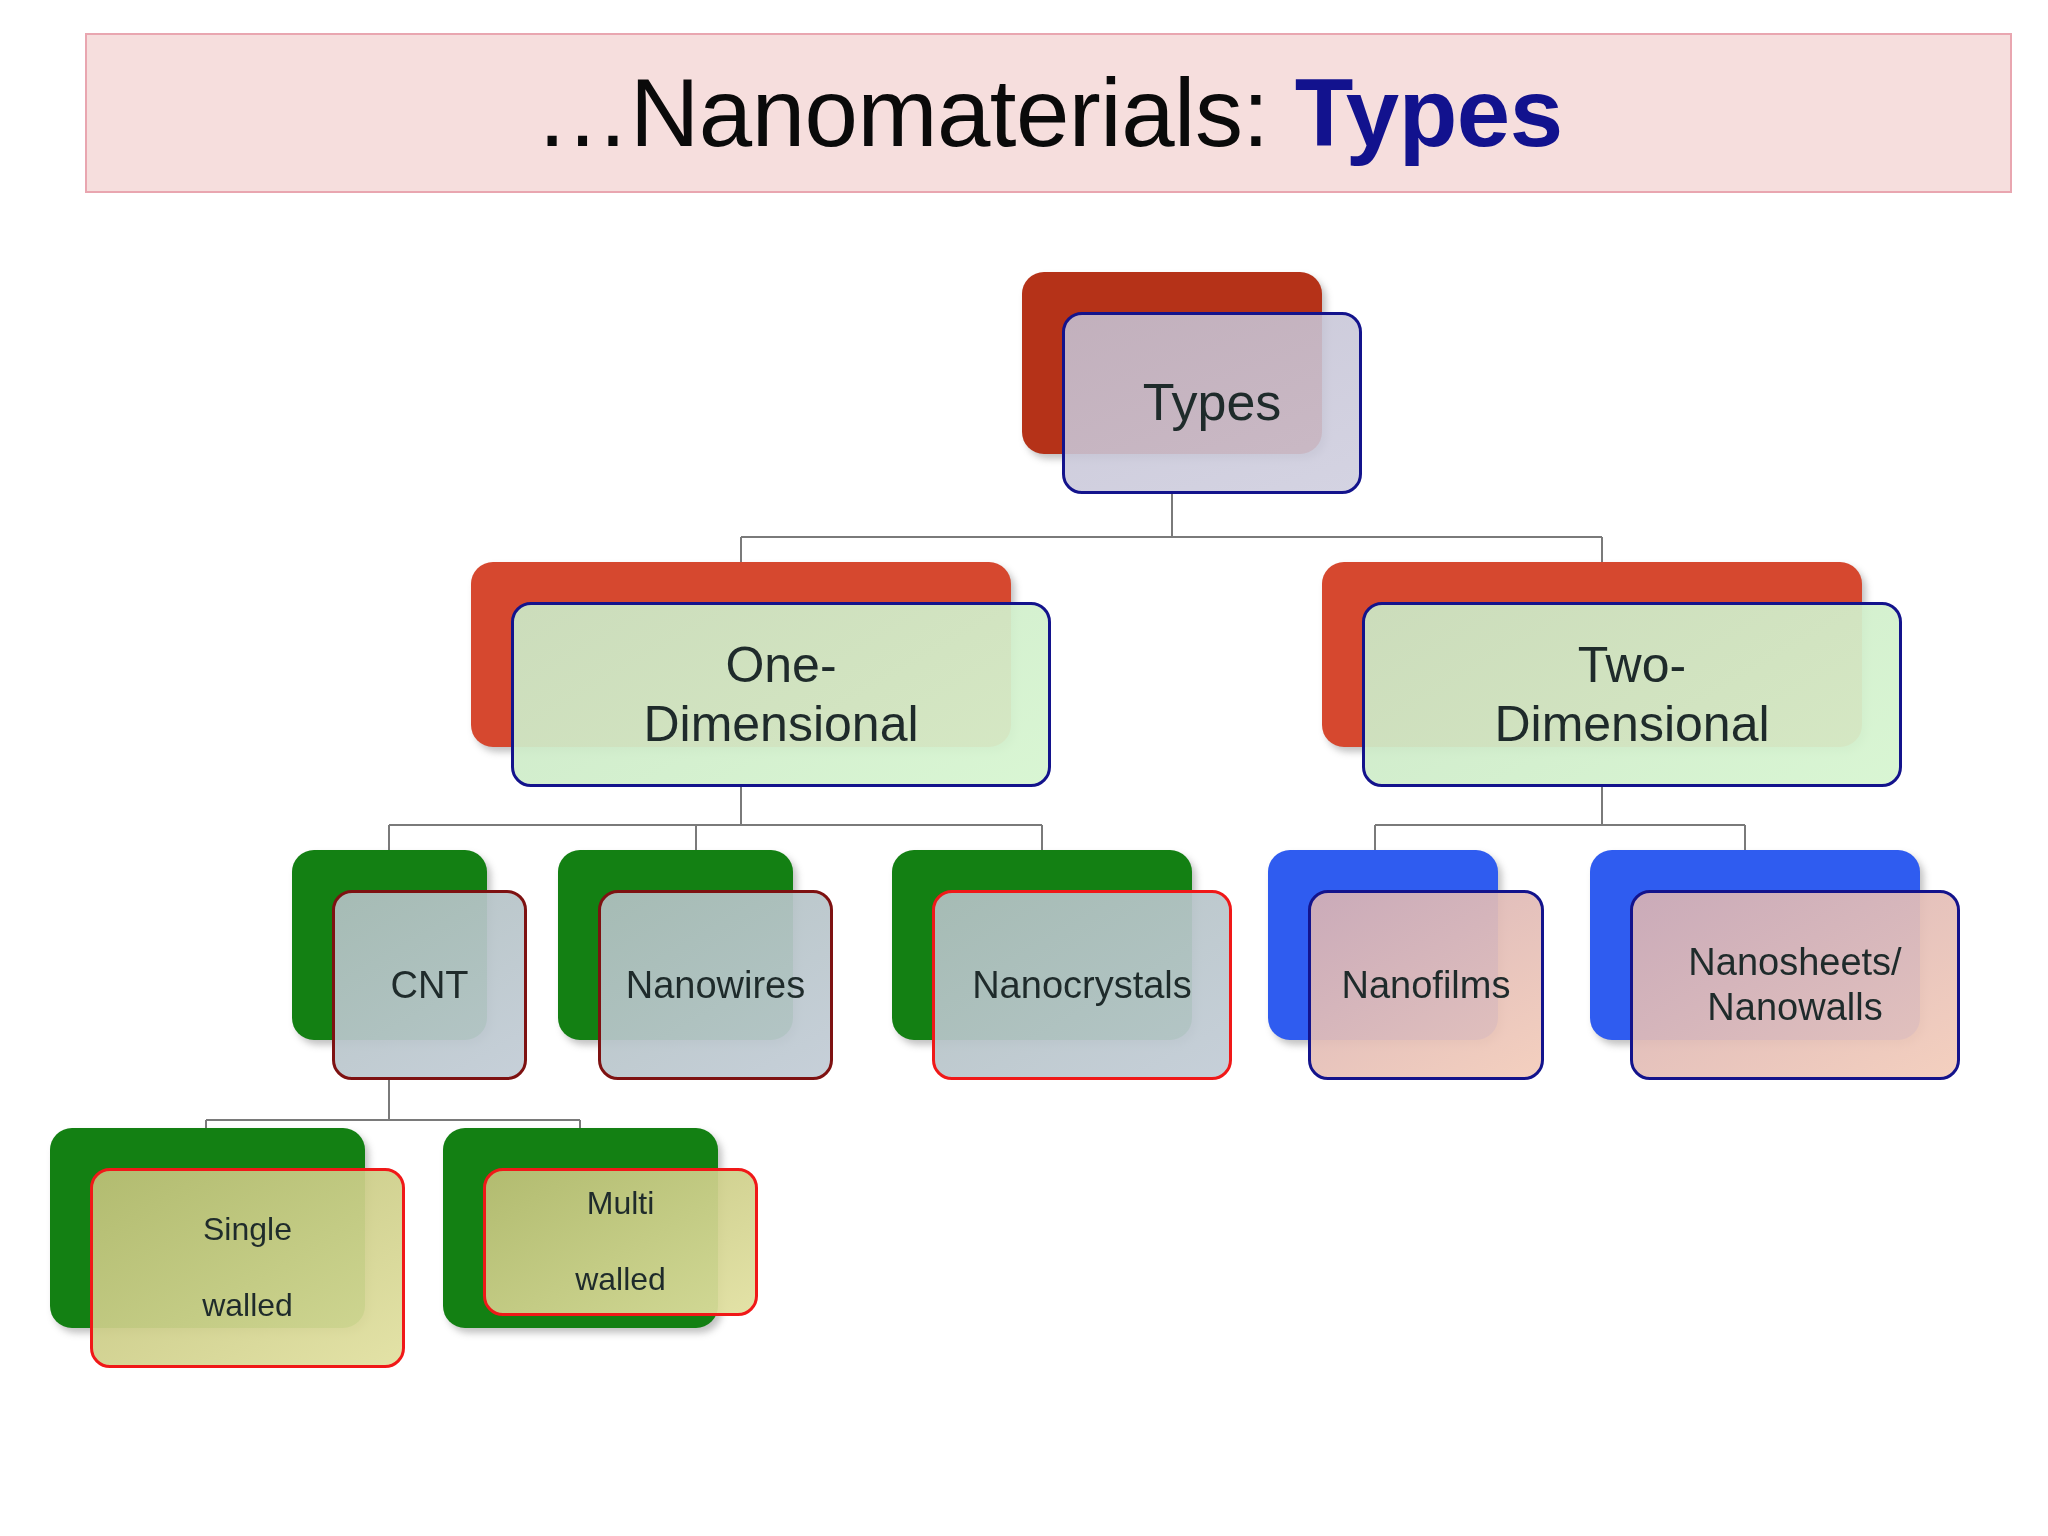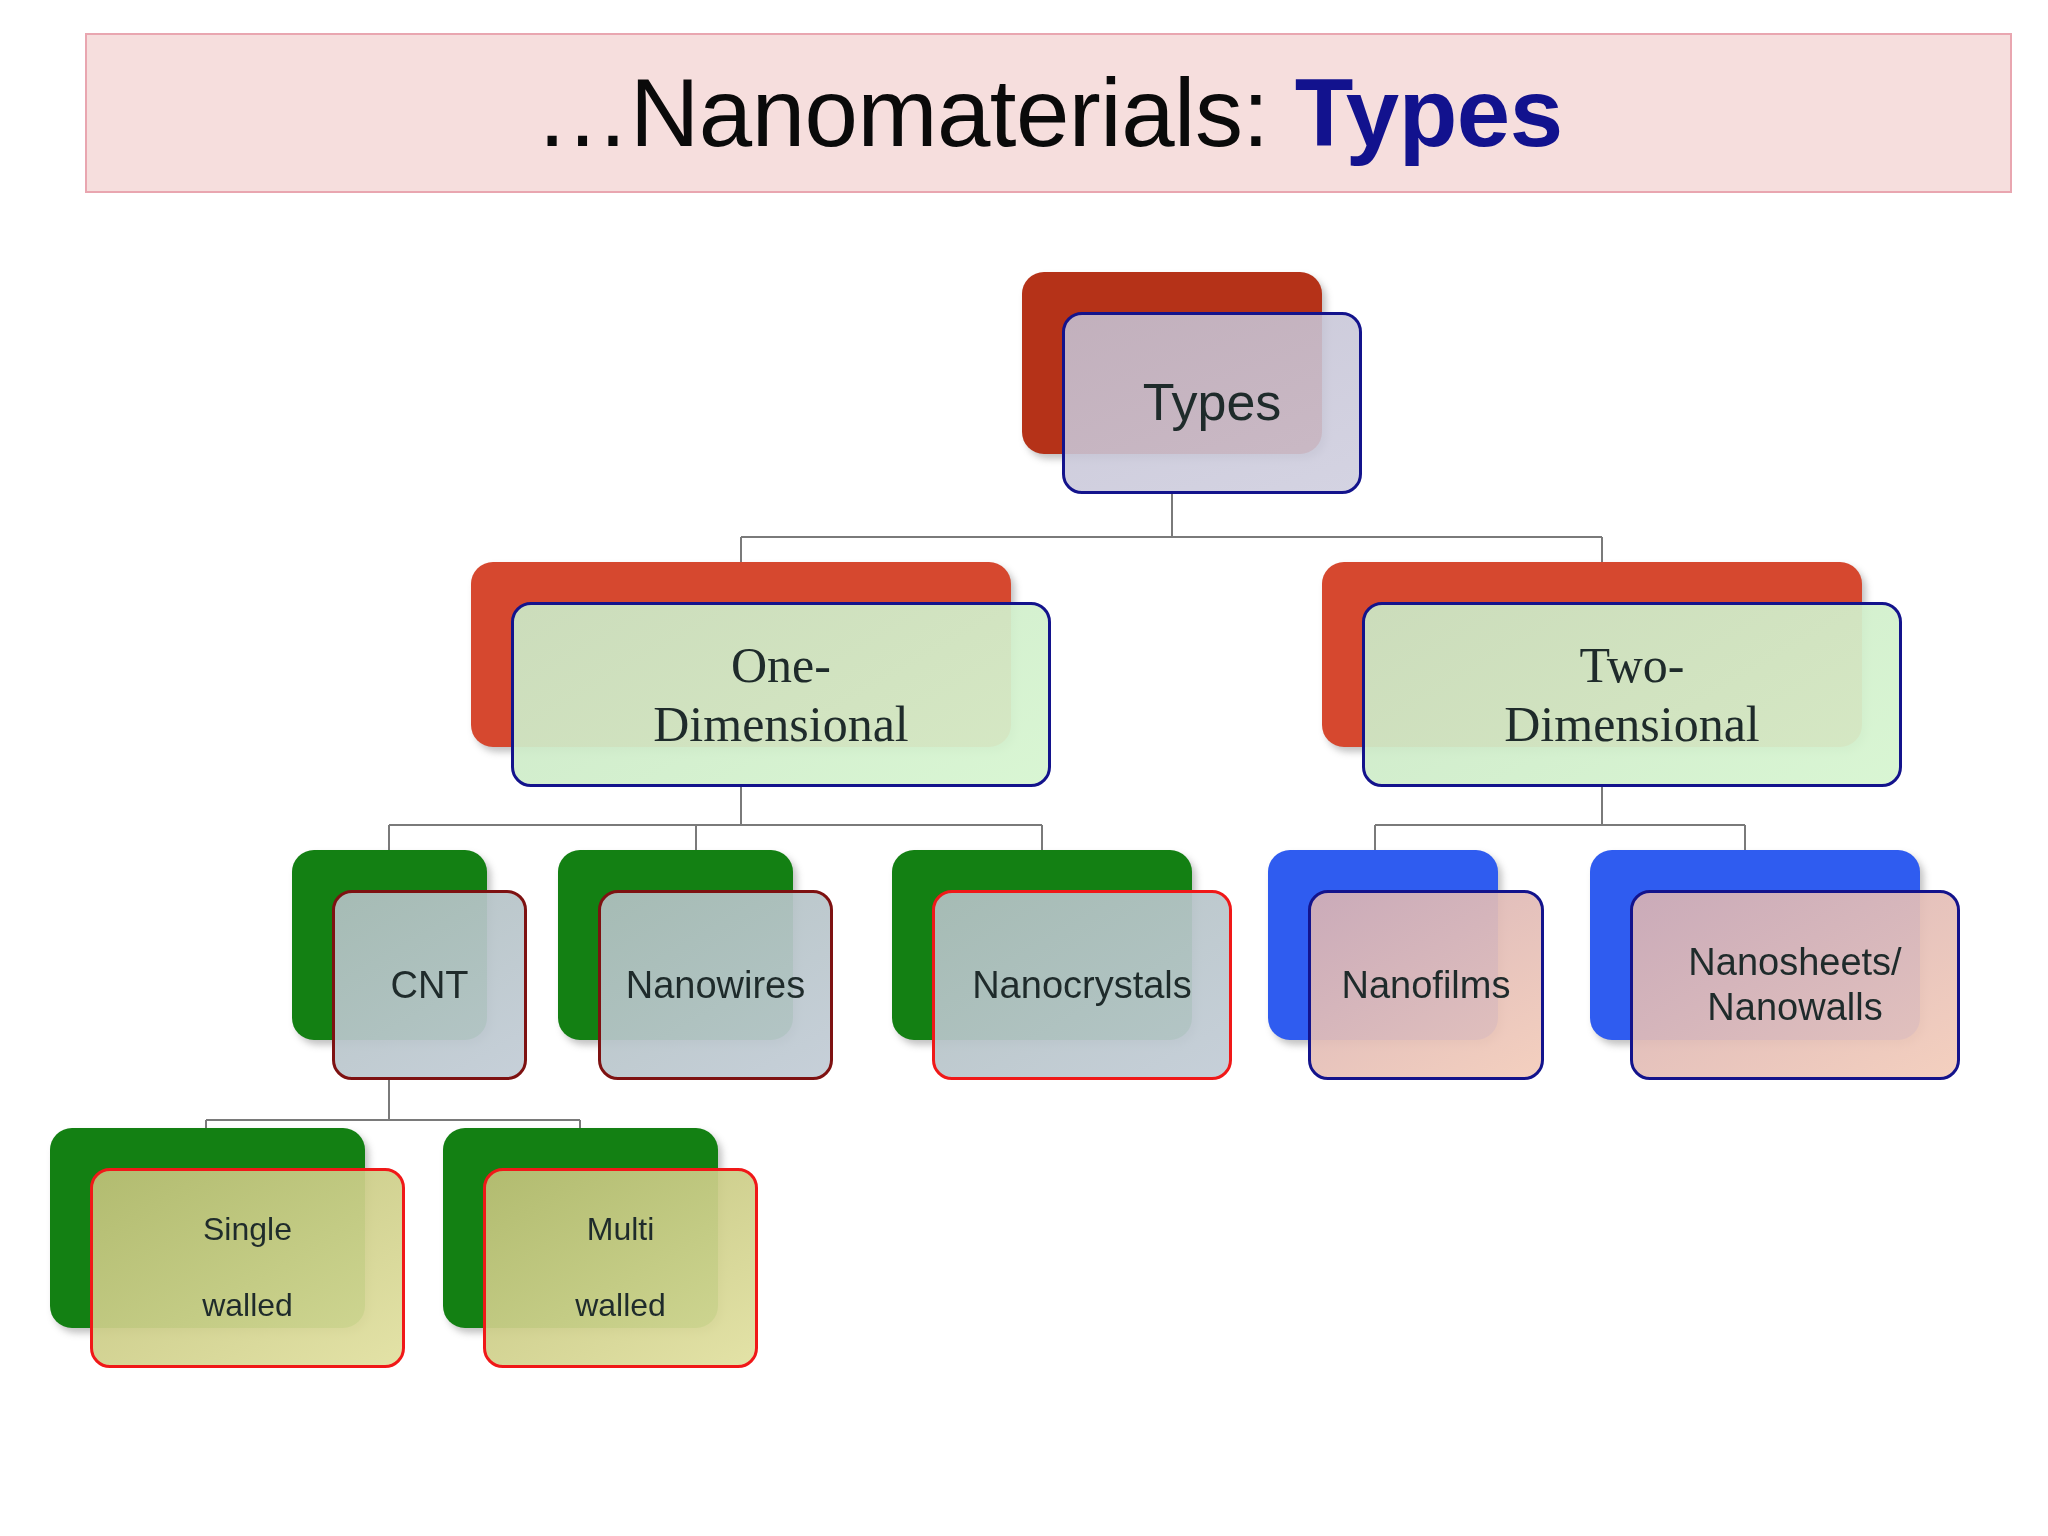--- a/index.html
+++ b/index.html
@@ -103,21 +103,20 @@
   #node-1d { left: 471px; top: 562px; width: 580px; height: 225px; }
   #node-2d { left: 1322px; top: 562px; width: 580px; height: 225px; }
   .lvl1 .shadowbox {
     width: 540px; height: 185px;
     background: #D6482F;
   }
   .lvl1 .frontbox {
     left: 40px; top: 40px; width: 540px; height: 185px;
     background: linear-gradient(150deg, rgba(203,232,198,0.93) 0%, rgba(214,245,208,0.93) 100%);
     border: 3px solid #13138C;
-    font-family: Liberation Serif, serif;
   }
   .lvl1 .label { font-size: 50px; }
 
   
   .lvl2a .shadowbox { background: #138013; }
   .lvl2a .frontbox {
     background: linear-gradient(150deg, rgba(177,192,193,0.93) 0%, rgba(194,204,214,0.93) 100%);
     border: 3px solid #7E1111;
     align-items: center;
   }
@@ -161,21 +160,21 @@
     border: 3px solid #F01818;
   }
   .lvl3 .label { font-size: 32px; }
 
   #node-single { left: 50px;  top: 1128px; width: 355px; height: 240px; }
   #node-single .shadowbox { width: 315px; height: 200px; }
   #node-single .frontbox  { left: 40px; top: 40px; width: 315px; height: 200px; }
 
   #node-multi  { left: 443px; top: 1128px; width: 315px; height: 240px; }
   #node-multi .shadowbox { width: 275px; height: 200px; }
-  #node-multi .frontbox  { left: 40px; top: 40px; width: 275px; height: 200px; }
+  #node-multi .frontbox  { left: 40px; top: 40px; width: 275px; height: 148px; }
 </style>
 </head>
 <body>
 
 <div id="title-bar">
   <div id="title-text"><span>…Nanomaterials: </span><span class="accent">Types</span></div>
 </div>
 
 <div id="diagram">
 

